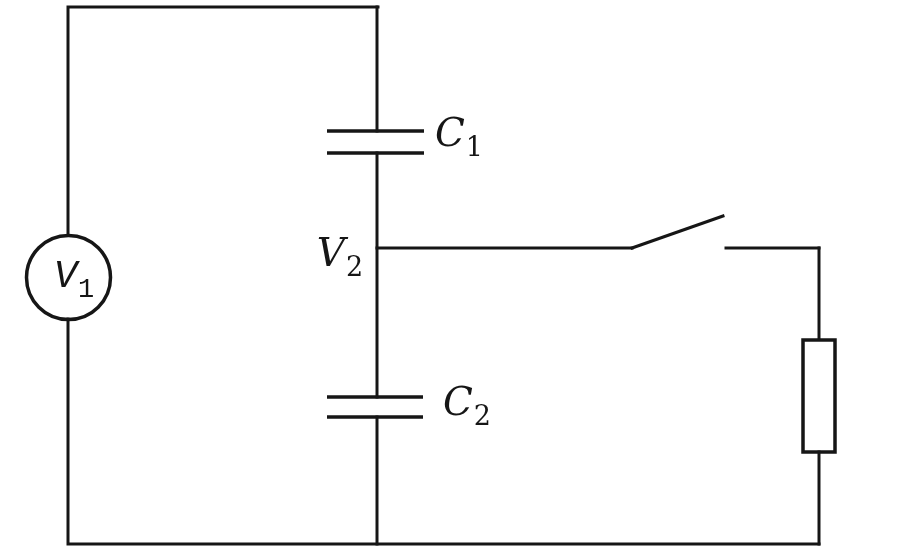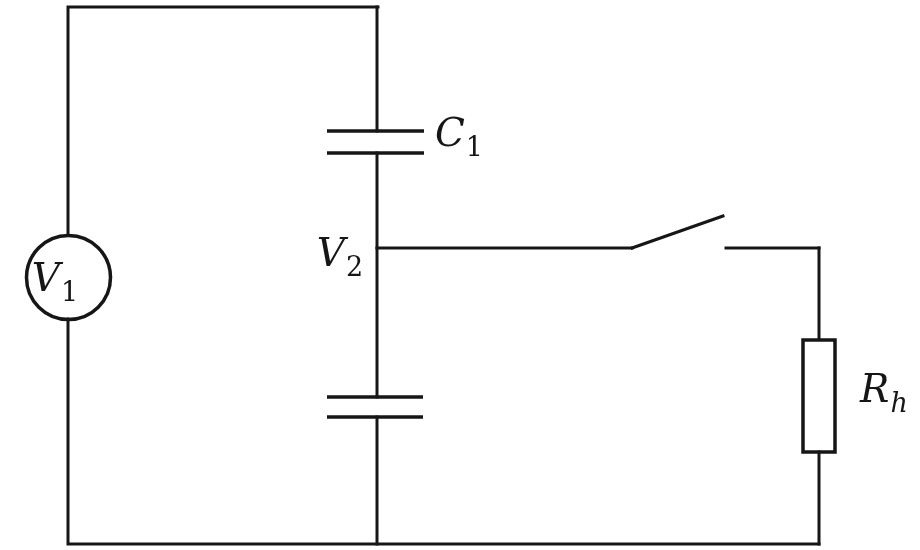--- a/index.html
+++ b/index.html
@@ -88,30 +88,30 @@
 
     <path class="wire" d="M 726 248 H 819"></path>
 
     <path class="wire" d="M 819 248 V 340"></path>
 
     <rect class="component-outline" x="803" y="340" width="32" height="112"></rect>
 
     <path class="wire" d="M 819 452 V 544"></path>
   </svg>
 
-  <div class="label" style="left:55px; top:281px;">
+  <div class="label" style="left:74px; top:281px;font-family:Liberation Mono, monospace;">
     <span class="main">V</span><span class="sub">1</span>
   </div>
 
   <div class="label" style="left:340px; top:246px;margin-top:10px;">
     <span class="main">V</span><span class="sub">2</span>
   </div>
 
   <div class="label" style="left:459px; top:136px;">
     <span class="main">C</span><span class="sub">1</span>
   </div>
 
+  <div class="label" style="left:467px; top:405px;">
+    <span class="main">C</span><span class="sub">2</span>
+  </div>
 
-  <div class="label sub-italic" style="left:884px; top:392px;">
-    <span class="main">R</span><span class="sub">h</span>
-  </div>
 
 </div>
 
 </body></html>

